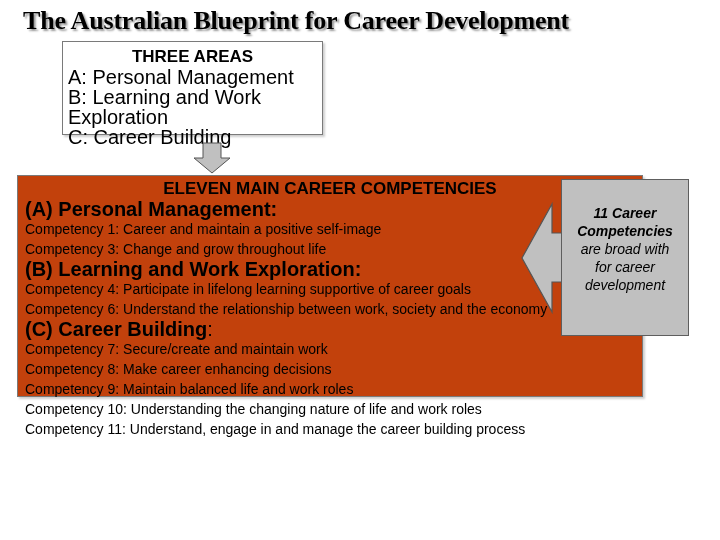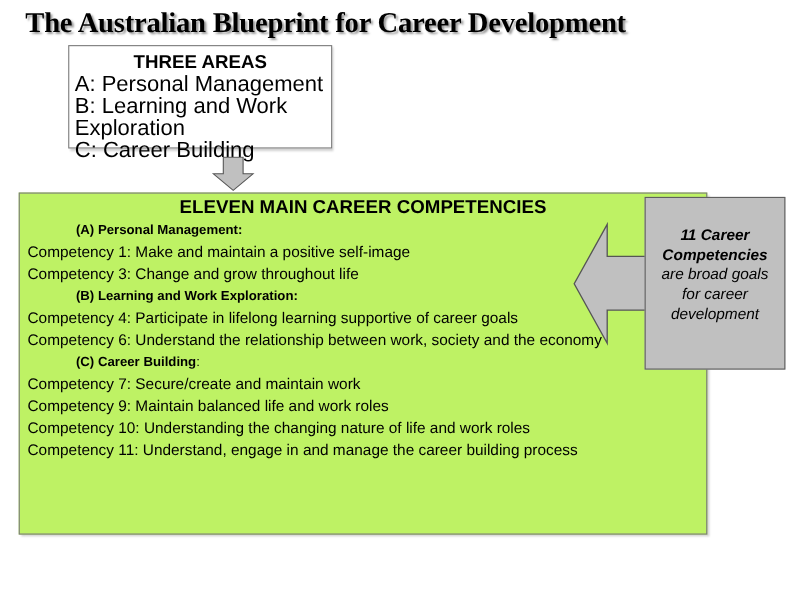--- a/index.html
+++ b/index.html
@@ -6,43 +6,43 @@
   body {
     width: 720px; height: 540px; background: #ffffff; position: relative; overflow: hidden;
     font-family: "Liberation Sans", sans-serif; color: #000;
   }
   .title {
     position: absolute; left: 0; top: 6px; width: 592px; text-align: center;
     font-family: "Liberation Serif", serif; font-weight: bold; font-size: 26px;
     text-shadow: 2px 2px 2px #9a9a9a; letter-spacing: -0.2px;
   }
   .areas-box {
-    position: absolute; left: 62px; top: 41px; width: 240px; height: 94px;
+    position: absolute; left: 62px; top: 41px; width: 261px; height: 94px;
     border: 1.5px solid #7a7a7a; background: #fff; box-sizing: border-box;
     box-shadow: 2px 2px 2px #cfcfcf;
   }
   .areas-title {
     text-align: center; font-weight: bold; font-size: 17px; margin-top: 5px; line-height: 20px;
   }
   .areas-item { font-size: 20px; line-height: 20px; padding-left: 5px; }
   .down-arrow { position: absolute; left: 190px; top: 142px; width: 44px; height: 33px; }
   .main-box {
-    position: absolute; left: 17px; top: 175px; width: 626px; height: 311px;
-    border: 1.5px solid #7a7a7a; background: #bef264; box-sizing: border-box;
+    position: absolute; left: 17px; top: 175px; width: 626px; height: 222px;
+    border: 1.5px solid #7a7a7a; background: #c2410c; box-sizing: border-box;
     box-shadow: 2px 2px 2px #cfcfcf;
   }
   .main-title {
     text-align: center; font-weight: bold; font-size: 17px; line-height: 20px; margin-top: 3px;
   }
-  .section-head { font-weight: bold; font-size: 12px; line-height: 20px; padding-left: 7px; margin-left: 44px; }
+  .section-head { font-weight: bold; font-size: 20px; line-height: 20px; padding-left: 7px; }
   .section-head .colon { font-weight: normal; }
   .comp { font-size: 14px; line-height: 20px; padding-left: 7px; white-space: nowrap; }
   .callout-arrow { position: absolute; left: 518px; top: 200px; width: 72px; height: 118px; }
   .callout-box {
-    position: absolute; left: 586px; top: 179px; width: 128px; height: 157px;
+    position: absolute; left: 561px; top: 179px; width: 128px; height: 157px;
     background: #c0c0c0; border: 1.5px solid #5e5e5e; box-sizing: border-box;
     text-align: center; font-size: 14px; line-height: 18px; padding-top: 24px;
   }
   .callout-box .bi { font-weight: bold; font-style: italic; display: block; }
   .callout-box .it { font-style: italic; display: block; }
 </style>
 </head>
 <body>
 
 <div class="title">The Australian Blueprint for Career Development</div>
@@ -55,37 +55,38 @@
 </div>
 
 <svg class="down-arrow" viewBox="0 0 44 33">
   <polygon points="13,1 31,1 31,16 40,16 22,31 4,16 13,16" fill="#c0c0c0" stroke="#555555" stroke-width="1"></polygon>
 </svg>
 
 <div class="main-box">
   <div class="main-title">ELEVEN MAIN CAREER COMPETENCIES</div>
 
   <div class="section-head">(A) Personal Management:</div>
-  <div class="comp">Competency 1: Make and maintain a positive self-image</div>
+  <div class="comp">Competency 1: Career and maintain a positive self-image</div>
   <div class="comp">Competency 3: Change and grow throughout life</div>
 
   <div class="section-head">(B) Learning and Work Exploration:</div>
   <div class="comp">Competency 4: Participate in lifelong learning supportive of career goals</div>
   <div class="comp">Competency 6: Understand the relationship between work, society and the economy</div>
 
   <div class="section-head"><span>(C) Career Building</span><span class="colon">:</span></div>
   <div class="comp">Competency 7: Secure/create and maintain work</div>
+  <div class="comp">Competency 8: Make career enhancing decisions</div>
   <div class="comp">Competency 9: Maintain balanced life and work roles</div>
   <div class="comp">Competency 10: Understanding the changing nature of life and work roles</div>
   <div class="comp">Competency 11: Understand, engage in and manage the career building process</div>
 </div>
 
 <svg class="callout-arrow" viewBox="0 0 72 118">
   <polygon points="34,4 34,33 70,33 70,82 34,82 34,112 4,58" fill="#c0c0c0" stroke="#555555" stroke-width="1.2"></polygon>
 </svg>
 
 <div class="callout-box">
   <span class="bi">11 Career</span>
   <span class="bi">Competencies</span>
-  <span class="it">are broad goals</span>
+  <span class="it">are broad with</span>
   <span class="it">for career</span>
   <span class="it">development</span>
 </div>
 
 </body></html>

